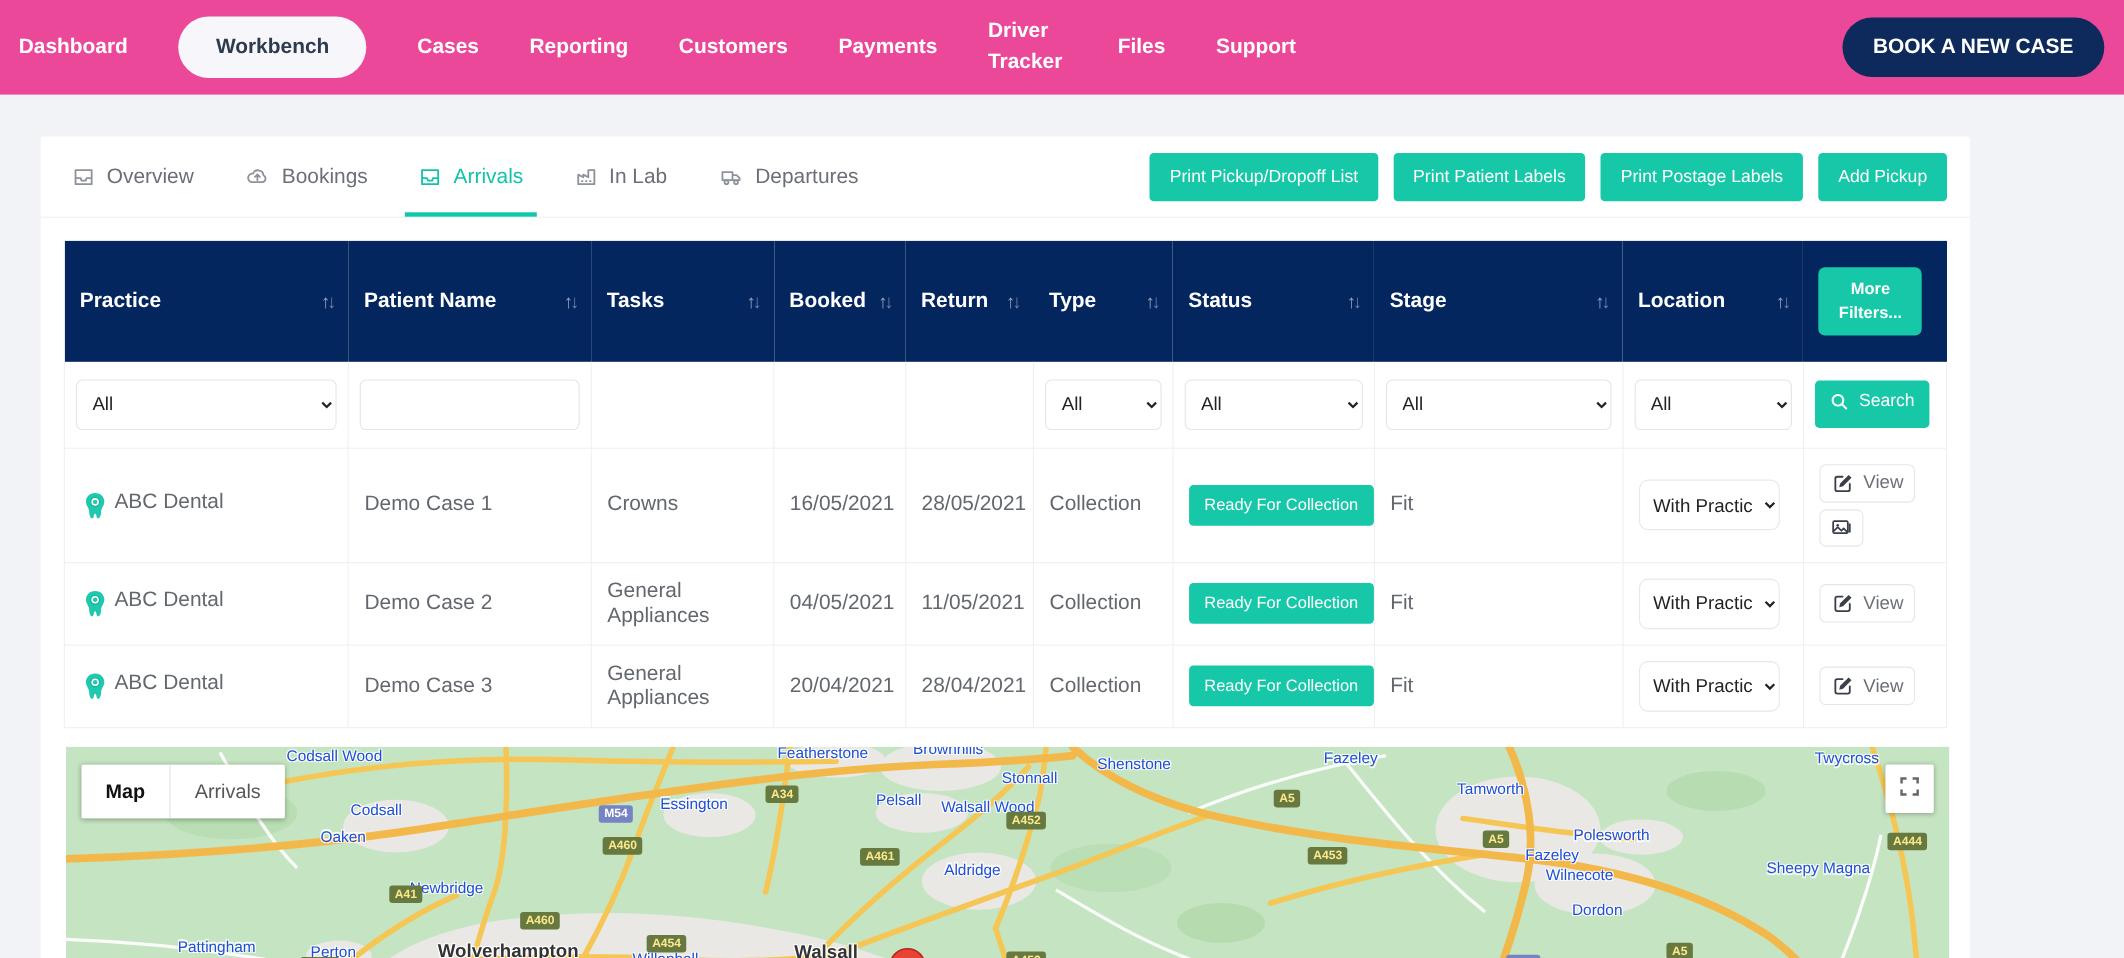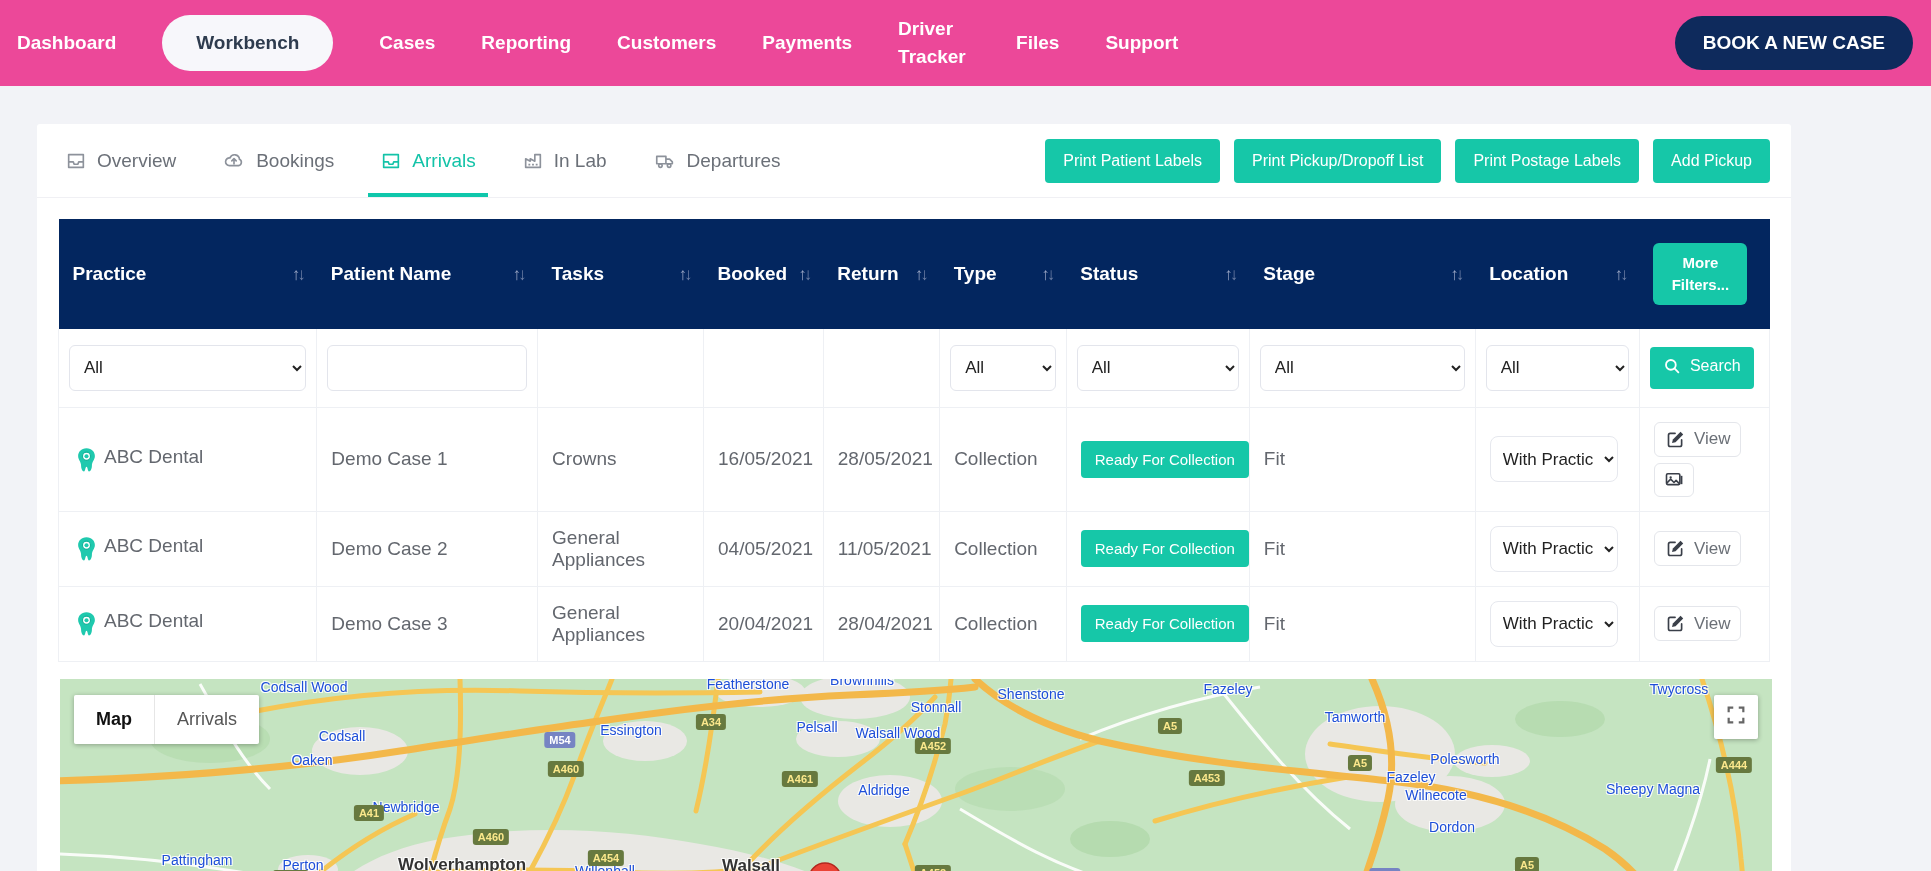--- a/index.html
+++ b/index.html
@@ -137,22 +137,22 @@
               <path d="M3,7 H13 V15 H3 Z"></path>
               <path d="M13,10 H17 L20,13 V15 H13"></path>
               <circle cx="7" cy="17" r="1.9"></circle>
               <circle cx="16.5" cy="17" r="1.9"></circle>
             </svg>
           </span>
           <span>Departures</span>
         </div>
       </div>
     <div class="tab-actions" id="tab-actions">
+        <button class="action-btn">Print Pickup/Dropoff List</button>
         <button class="action-btn">Print Patient Labels</button>
-        <button class="action-btn">Print Pickup/Dropoff List</button>
         <button class="action-btn">Print Postage Labels</button>
         <button class="action-btn">Add Pickup</button>
       </div>
   </div>
 
   <table class="cases">
     <colgroup>
       <col class="c-practice">
         <col class="c-patient">
         <col class="c-tasks">

